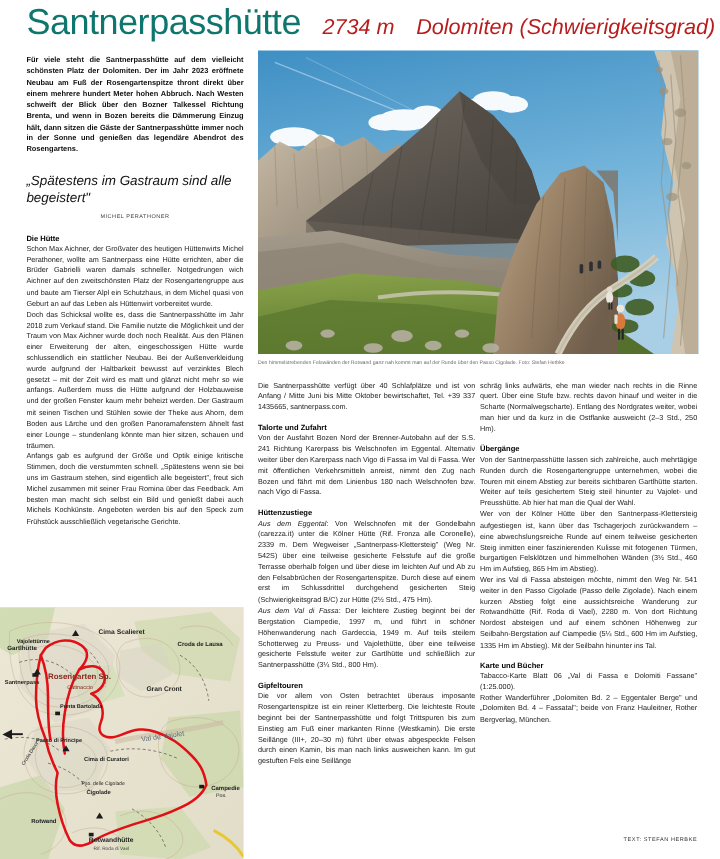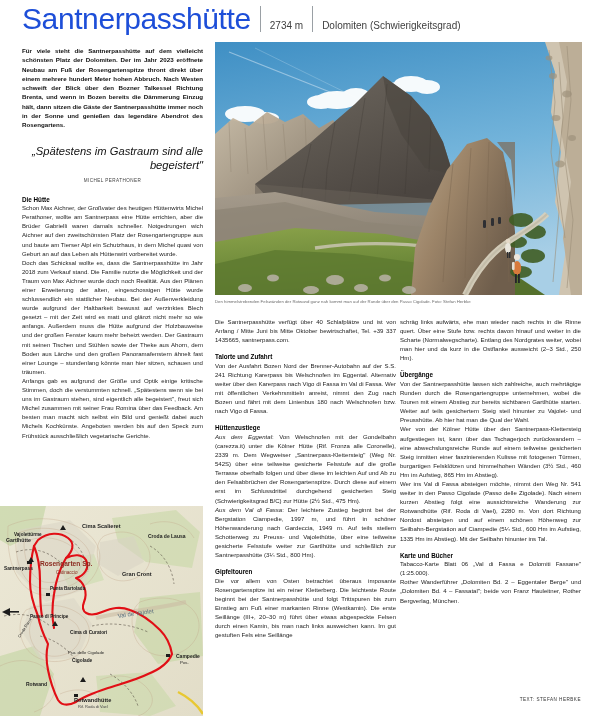--- a/index.html
+++ b/index.html
@@ -9,46 +9,46 @@
     color:#1a1a1a;overflow:hidden;position:relative;
   }
   .page{position:relative;width:600px;height:716px;}
 
   
   .header{
     position:absolute;left:22px;top:2px;width:560px;height:36px;
     display:flex;align-items:baseline;gap:0;
   }
   .title{
-    font-size:30px;font-weight:400;color:#1d4ed8;letter-spacing:-0.4px;
+    font-size:30px;font-weight:400;color:#0f766e;letter-spacing:-0.4px;
     line-height:34px;white-space:nowrap;
   }
   .hdiv{
     display:inline-block;width:1px;height:26px;background:#9aa0a5;
     margin:0 9px;position:relative;top:3px;
   }
-  .hmeta{font-size:10px;color:#404040;line-height:30px;white-space:nowrap;}
+  .hmeta{font-size:18px;color:#b91c1c;line-height:30px;white-space:nowrap;font-style:italic;}
 
   
   .col{position:absolute;}
   .col1{left:22px;top:46px;width:181px;}
   .col2{left:215px;top:318px;width:181px;}
   .col3{left:400px;top:318px;width:181px;}
 
   p{margin:0 0 0 0;}
   .body-txt{
     font-size:6.05px;line-height:9.1px;text-align:justify;
     color:#1d1d1d;hyphens:auto;
   }
   .lead{
     font-size:6.2px;line-height:9.3px;text-align:justify;font-weight:bold;
     color:#111;margin-bottom:9px;
   }
   .quote{
-    text-align:right;font-style:italic;font-size:11.2px;line-height:14px;
+    text-align:left;font-style:italic;font-size:11.2px;line-height:14px;
     color:#111;margin:14px 0 6px 0;font-weight:400;
   }
   .quote-attr{
     text-align:center;font-size:4.6px;letter-spacing:.45px;color:#444;
     margin-bottom:13px;text-transform:uppercase;
   }
   h3.sec{
     font-size:6.3px;font-weight:bold;color:#000;margin:8px 0 1.5px 0;
   }
   h3.sec:first-child{margin-top:0;}

